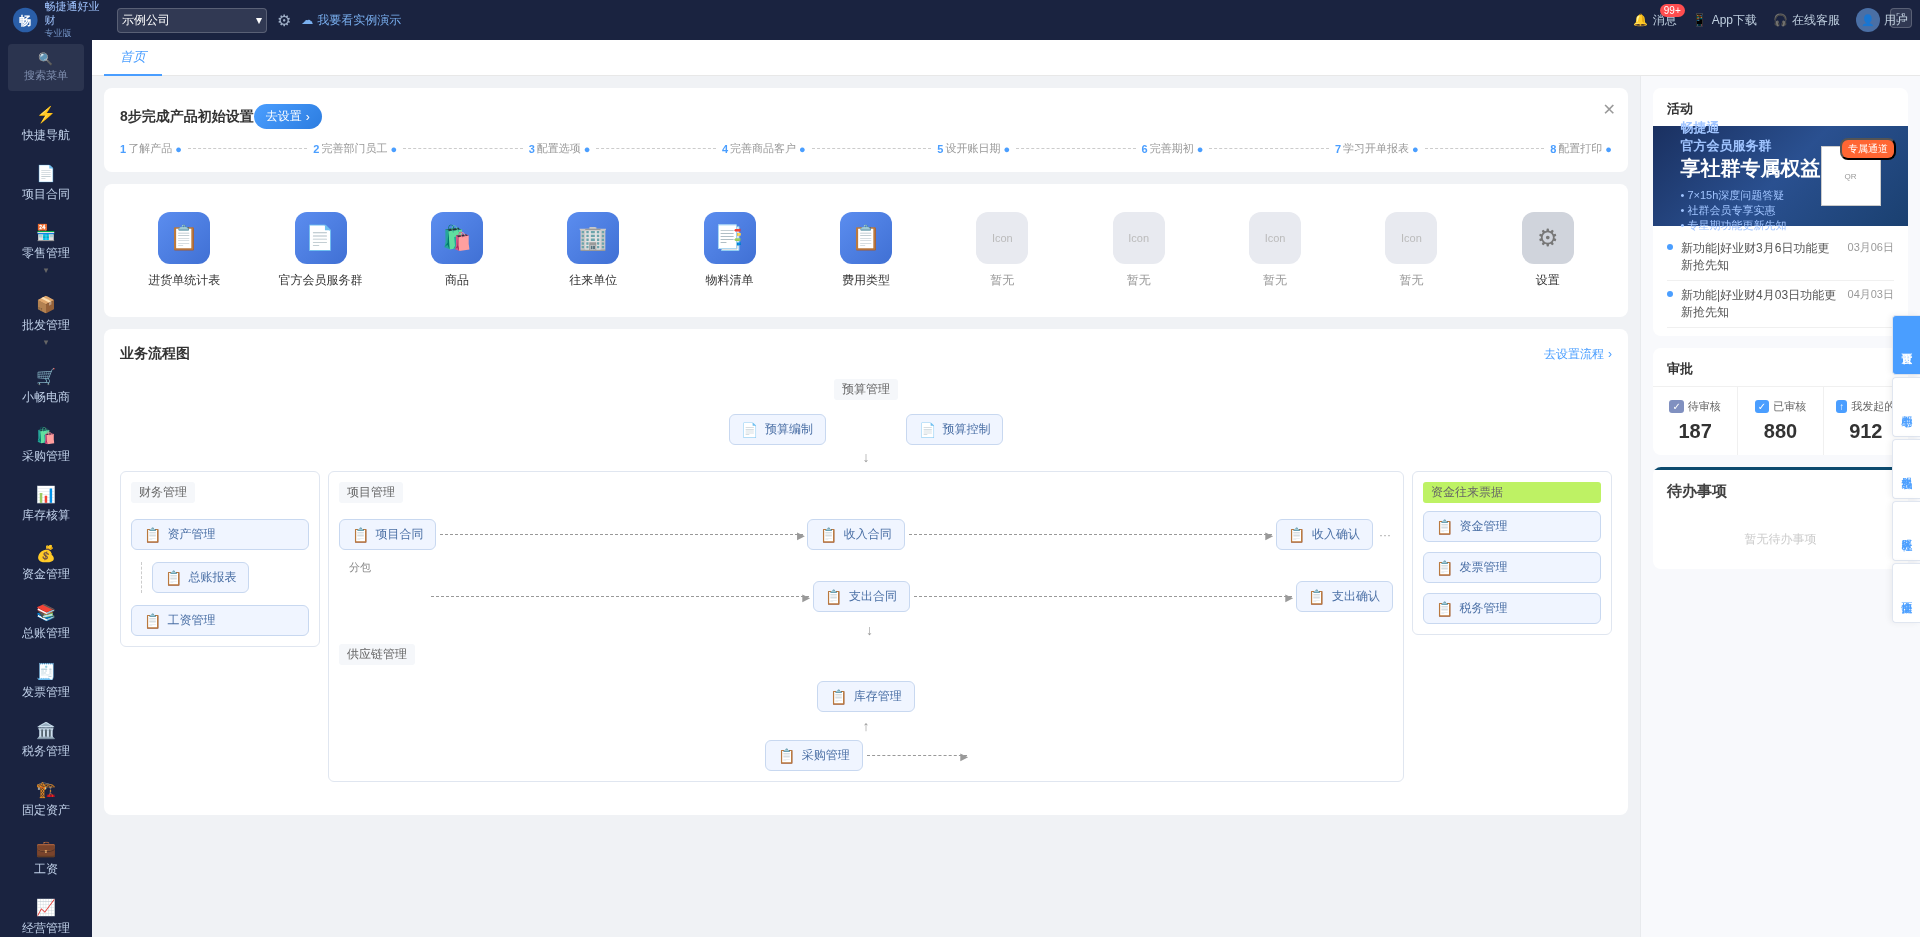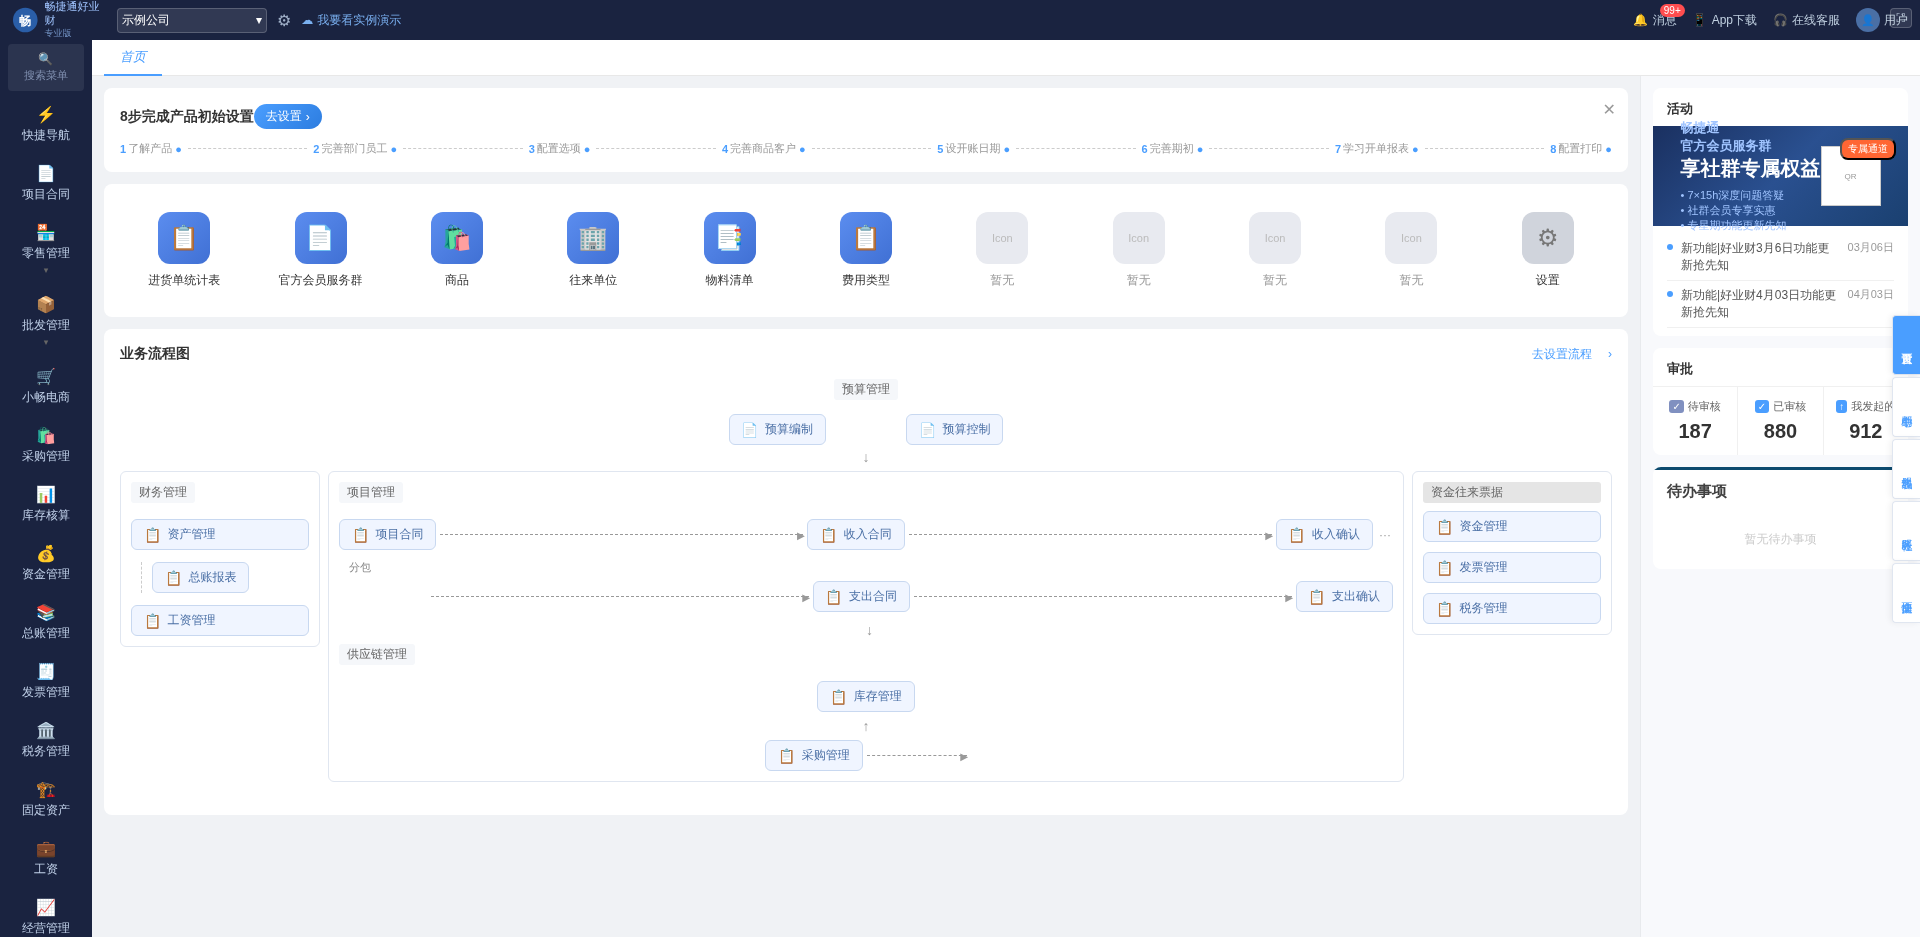--- a/index.html
+++ b/index.html
@@ -307,21 +307,21 @@
       font-size: 14px;
       font-weight: 600;
       color: #333;
     }
     .section-link {
       font-size: 12px;
       color: #4a9eff;
       cursor: pointer;
       display: flex;
       align-items: center;
-      gap: 16px;
+      gap: 4px;
       margin-left: 16px;
     }
 
     
     .flow-diagram {
       position: relative;
       min-height: 420px;
       overflow: hidden;
     }
     .flow-group-label {
@@ -525,21 +525,21 @@
       justify-content: center;
       font-size: 8px;
       color: #999;
       flex-shrink: 0;
     }
 
     
     .funds-label {
       font-size: 12px;
       color: #666;
-      background: #e5e5e5;
+      background: #bef264;
       padding: 2px 8px;
       border-radius: 3px;
     }
   </style>
 </head>
 <body>
 
 <div class="top-header">
   <div class="logo-area">
     <svg width="28" height="28" viewBox="0 0 28 28">

